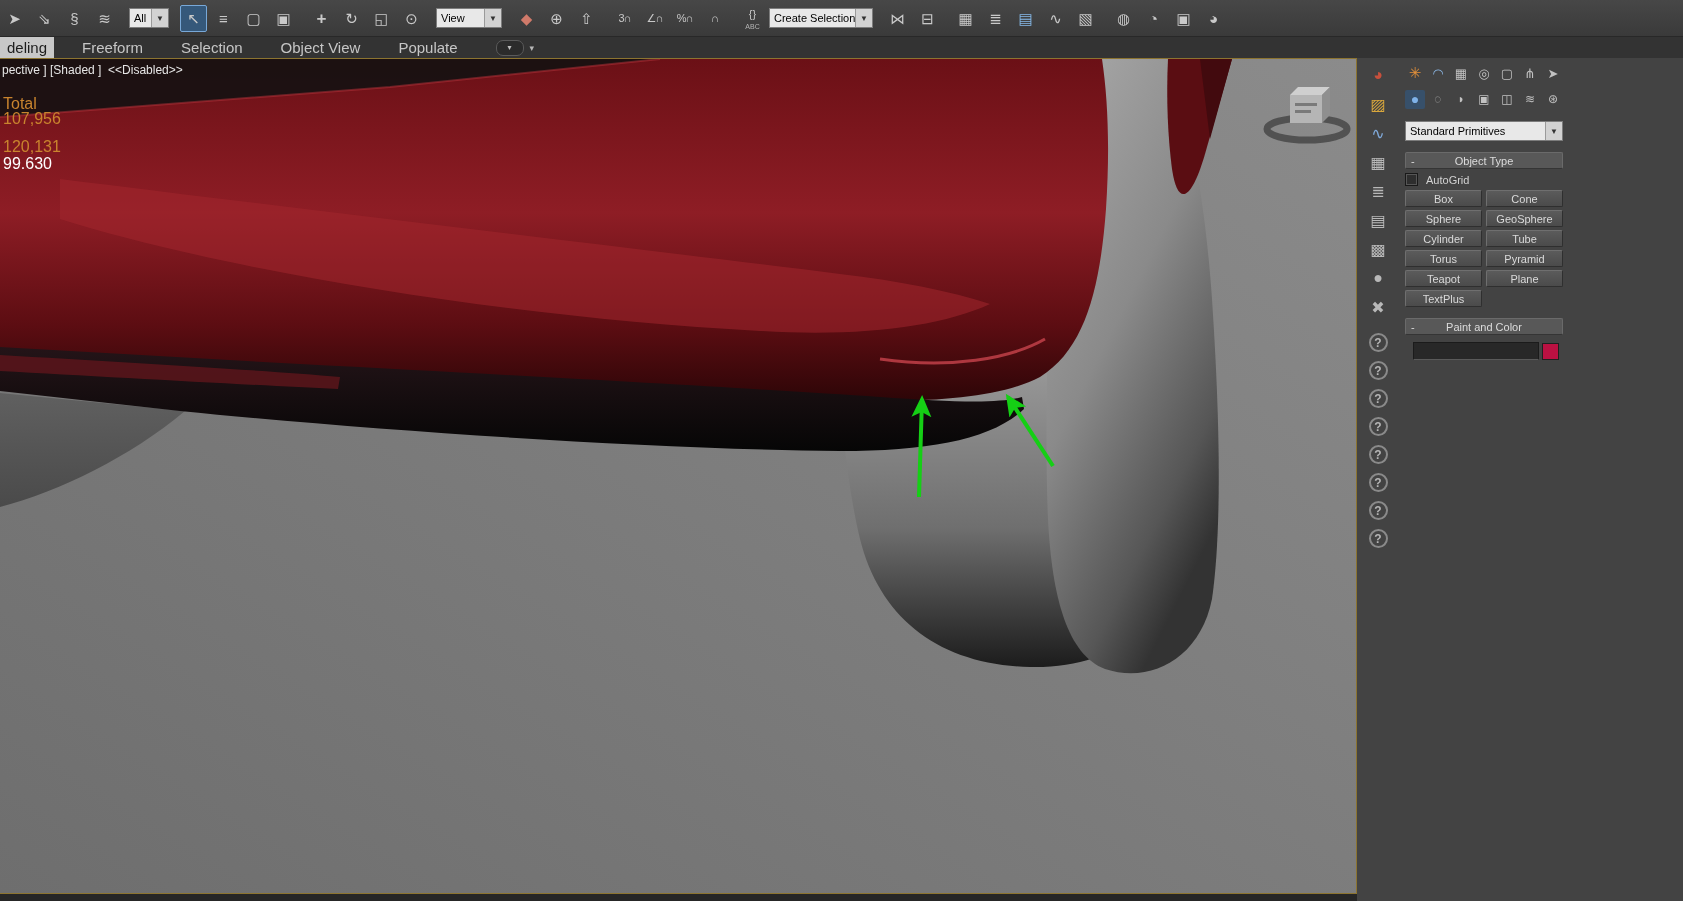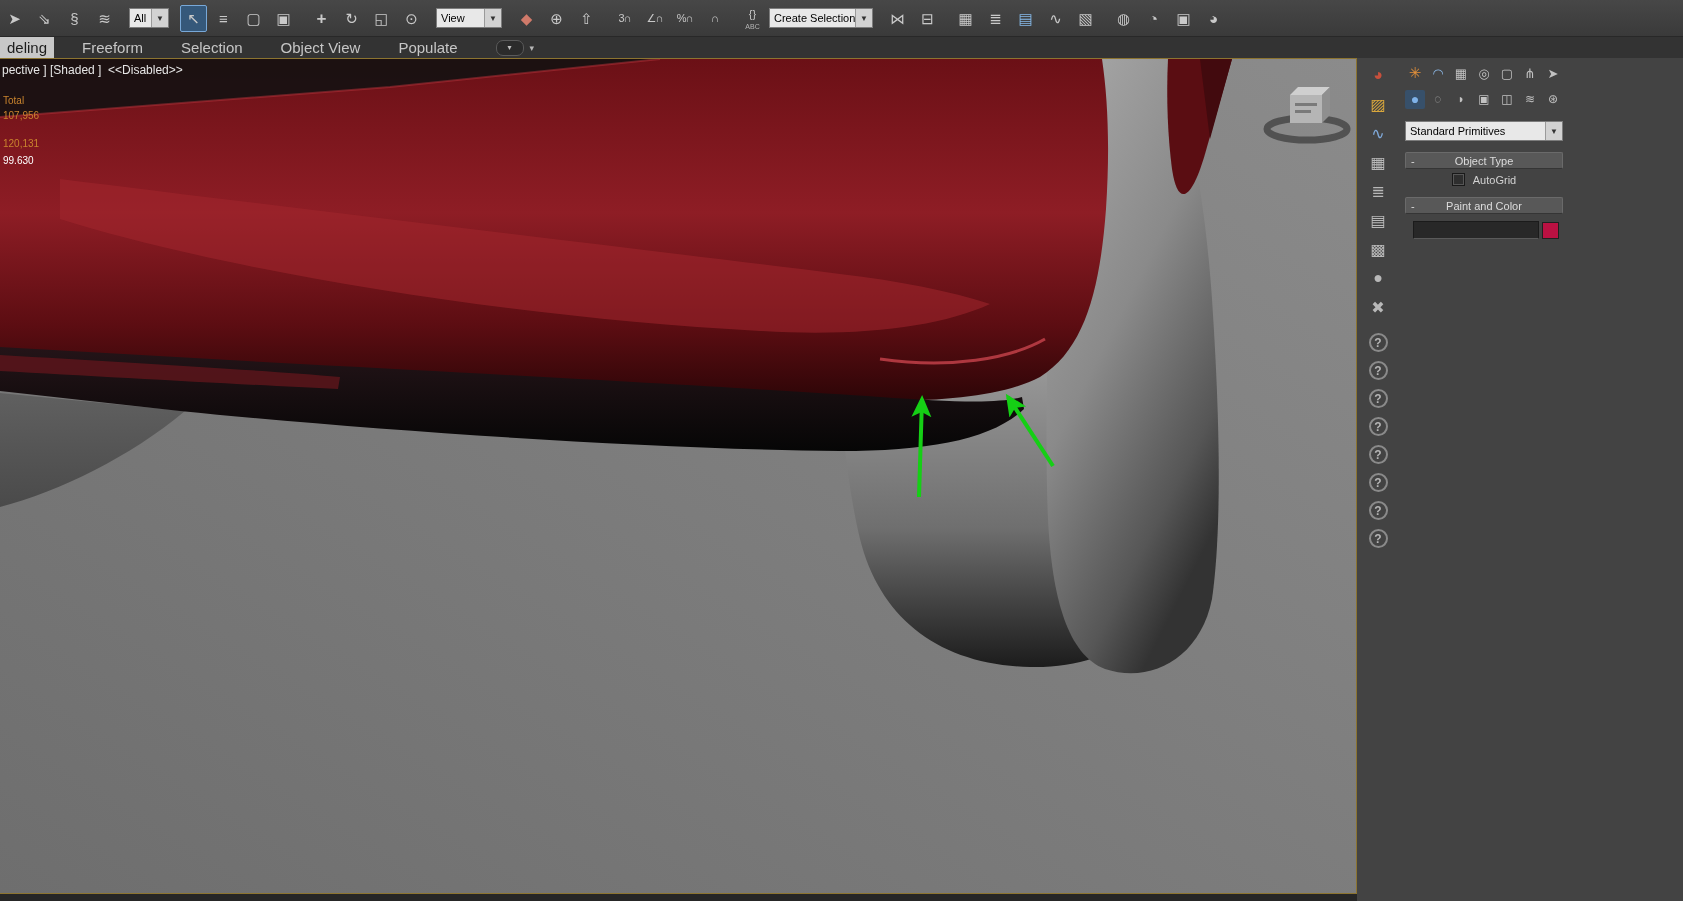--- a/index.html
+++ b/index.html
@@ -57,21 +57,21 @@
     margin-left:14px;flex:0 0 auto;
   }
   .rcaret{color:#b8b8b8;font-size:9px;margin-left:6px}
   
   .viewport{
     position:absolute;left:0;top:58px;width:1357px;height:839px;box-sizing:border-box;
     background:#7a7a7a;border-top:1px solid #8c7430;border-right:1px solid #8c7430;
   }
   .viewport svg{position:absolute;left:0;top:0}
   .vp-label{position:absolute;left:2px;top:4px;font-size:12px;color:#e6e6e6;white-space:pre}
-  .vp-stat{position:absolute;left:3px;font-size:10px;white-space:pre}
+  .vp-stat{position:absolute;left:3px;font-size:16px;white-space:pre}
   .st-orange{color:#c9842e}
   .st-yellow{color:#ffffff}
   .stat-title{top:36px}
   .stat-1{top:51px}
   .stat-2{top:79px}
   .stat-3{top:96px}
   .bottom-strip{
     position:absolute;left:0;top:893px;width:1357px;height:8px;
     background:#262626;border-top:1px solid #8c7430;box-sizing:border-box;
   }
@@ -106,21 +106,21 @@
   .ccat.active{background:#37506a;color:#7fb2e8;font-size:14px}
   .cmd-combo{margin:11px 4px 0 4px;height:20px}
   .cmd .combo{width:auto}
   .rollout{margin:11px 4px 0 4px}
   .rhead{
     height:15px;background:#585858;border:1px solid #6a6a6a;border-bottom-color:#353535;
     border-radius:2px;position:relative;display:flex;align-items:center;justify-content:center;
     font-size:11px;color:#dcdcdc;
   }
   .rhead .minus{position:absolute;left:5px;font-size:11px;color:#dcdcdc}
-  .autogrid{display:flex;align-items:center;justify-content:center;gap:8px;margin-top:4px;font-size:11px;color:#d2d2d2}
+  .autogrid{display:flex;align-items:center;gap:8px;margin-top:4px;font-size:11px;color:#d2d2d2}
   .cb{width:11px;height:11px;background:#2e2e2e;border:1px solid #191919;box-shadow:inset 0 0 0 1px #565656}
   .btn-grid{display:grid;grid-template-columns:1fr 1fr;gap:3px 4px;margin:4px 0 0 0}
   .pbtn{
     height:17px;border-radius:2px;font-size:11px;color:#dadada;
     background:linear-gradient(#5b5b5b,#4b4b4b);
     border:1px solid #2f2f2f;border-top-color:#6f6f6f;border-left-color:#6f6f6f;
     display:flex;align-items:center;justify-content:center;box-sizing:border-box;
   }
   .name-row{display:flex;align-items:center;gap:3px;margin:7px 4px 0 8px}
   .name-input{flex:1;height:16px;background:#282828;border:1px solid #1b1b1b;border-bottom-color:#5a5a5a}
@@ -462,20 +462,33 @@
 
     <div class="rollout">
       <div class="rhead">
         <span class="minus">-</span>
         <span>Object Type</span>
       </div>
       <div class="autogrid">
         <span class="cb"></span>
         <span>AutoGrid</span>
       </div>
+      <div class="btn-grid">
+        <div class="pbtn">Box</div>
+        <div class="pbtn">Cone</div>
+        <div class="pbtn">Sphere</div>
+        <div class="pbtn">GeoSphere</div>
+        <div class="pbtn">Cylinder</div>
+        <div class="pbtn">Tube</div>
+        <div class="pbtn">Torus</div>
+        <div class="pbtn">Pyramid</div>
+        <div class="pbtn">Teapot</div>
+        <div class="pbtn">Plane</div>
+        <div class="pbtn">TextPlus</div>
+      </div>
     </div>
 
     <div class="rollout">
       <div class="rhead">
         <span class="minus">-</span>
         <span>Paint and Color</span>
       </div>
       <div class="name-row">
         <div class="name-input"></div>
         <div class="swatch" style="background:#bb1142"></div>

